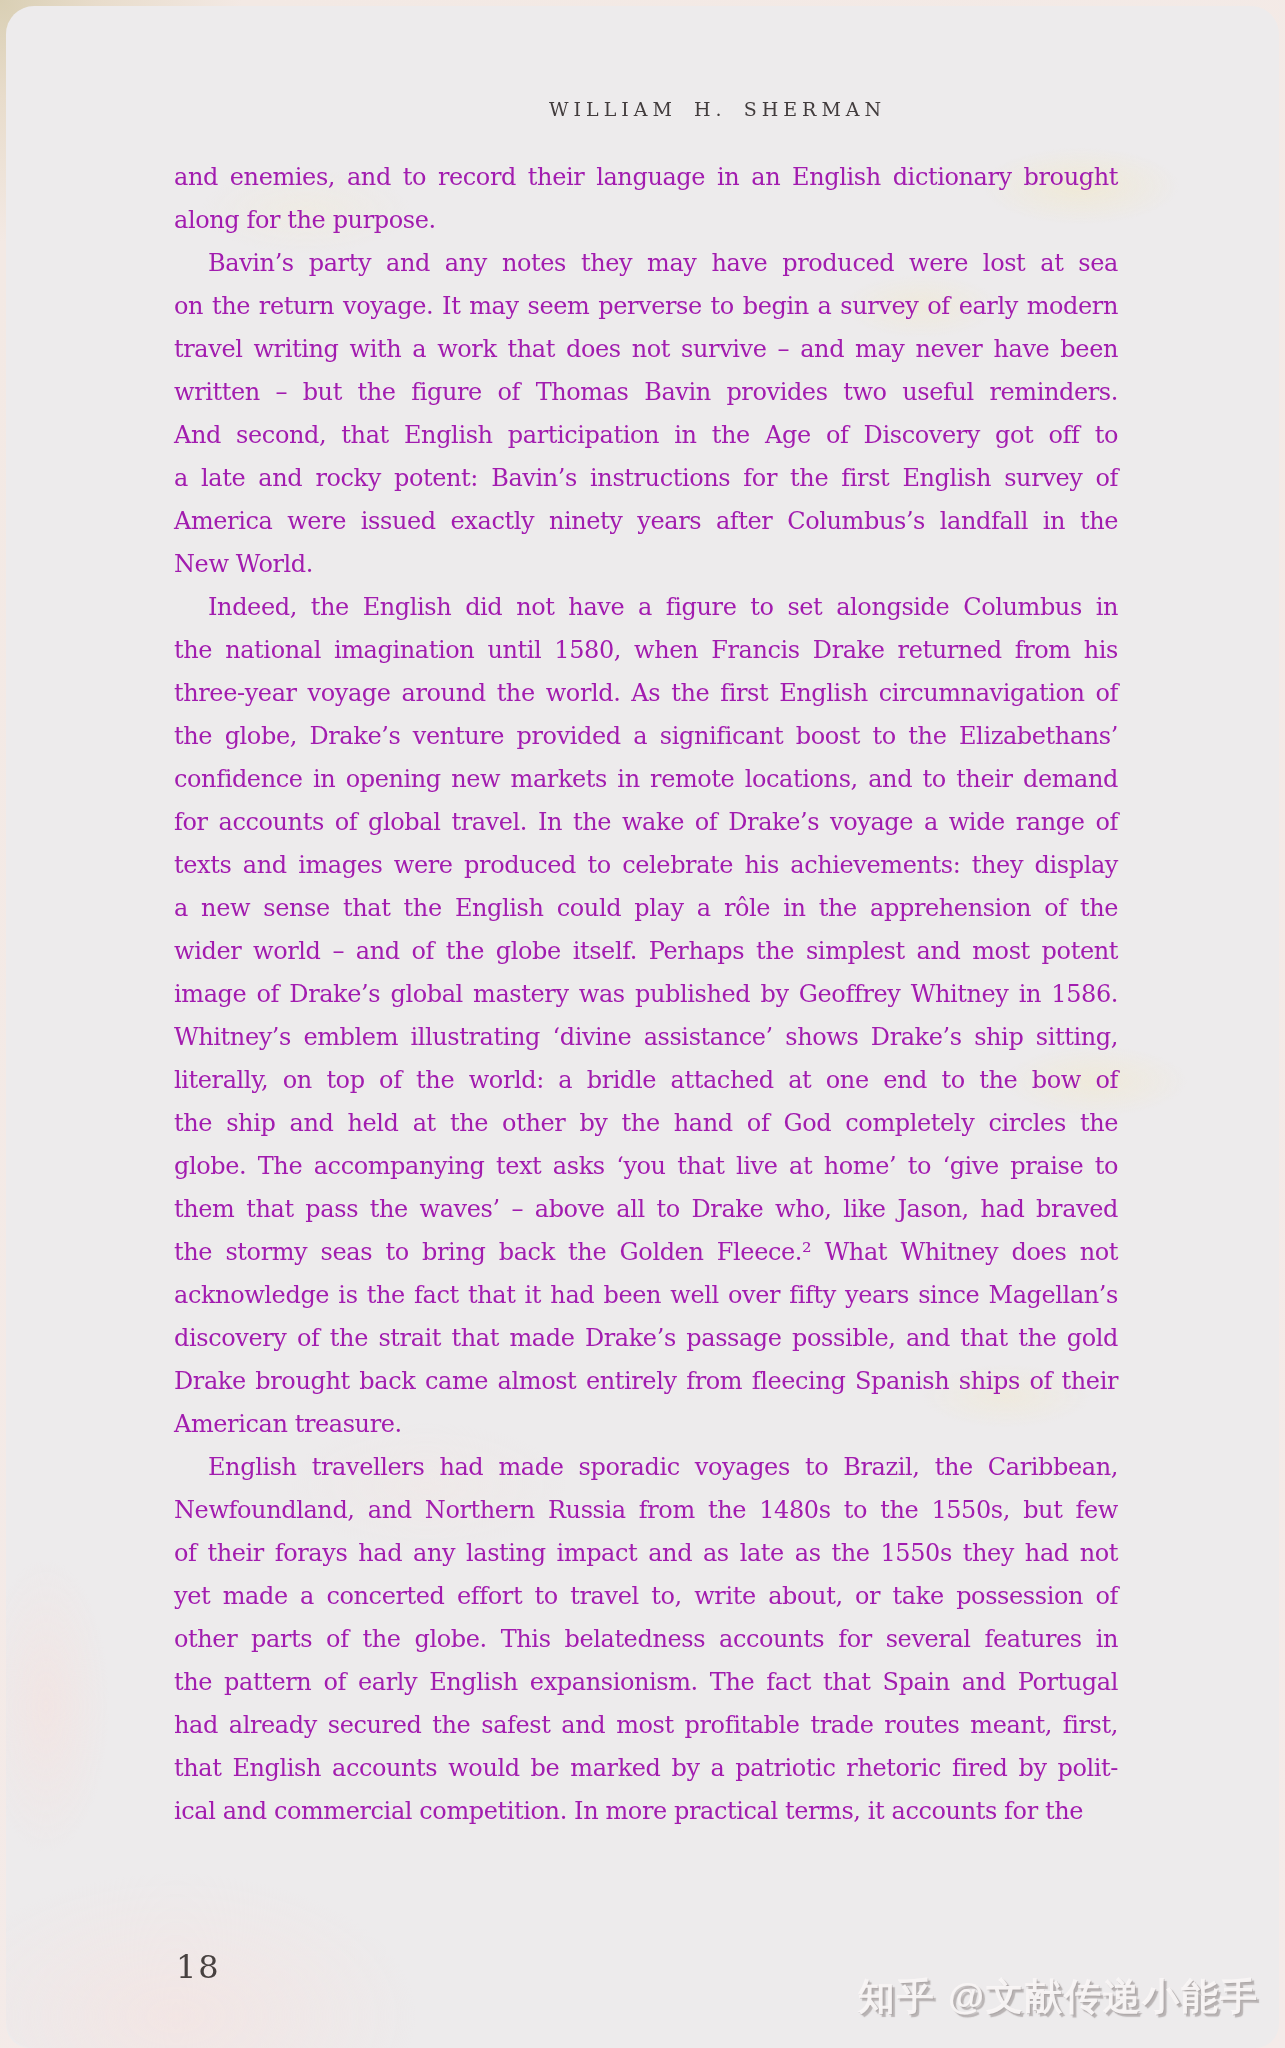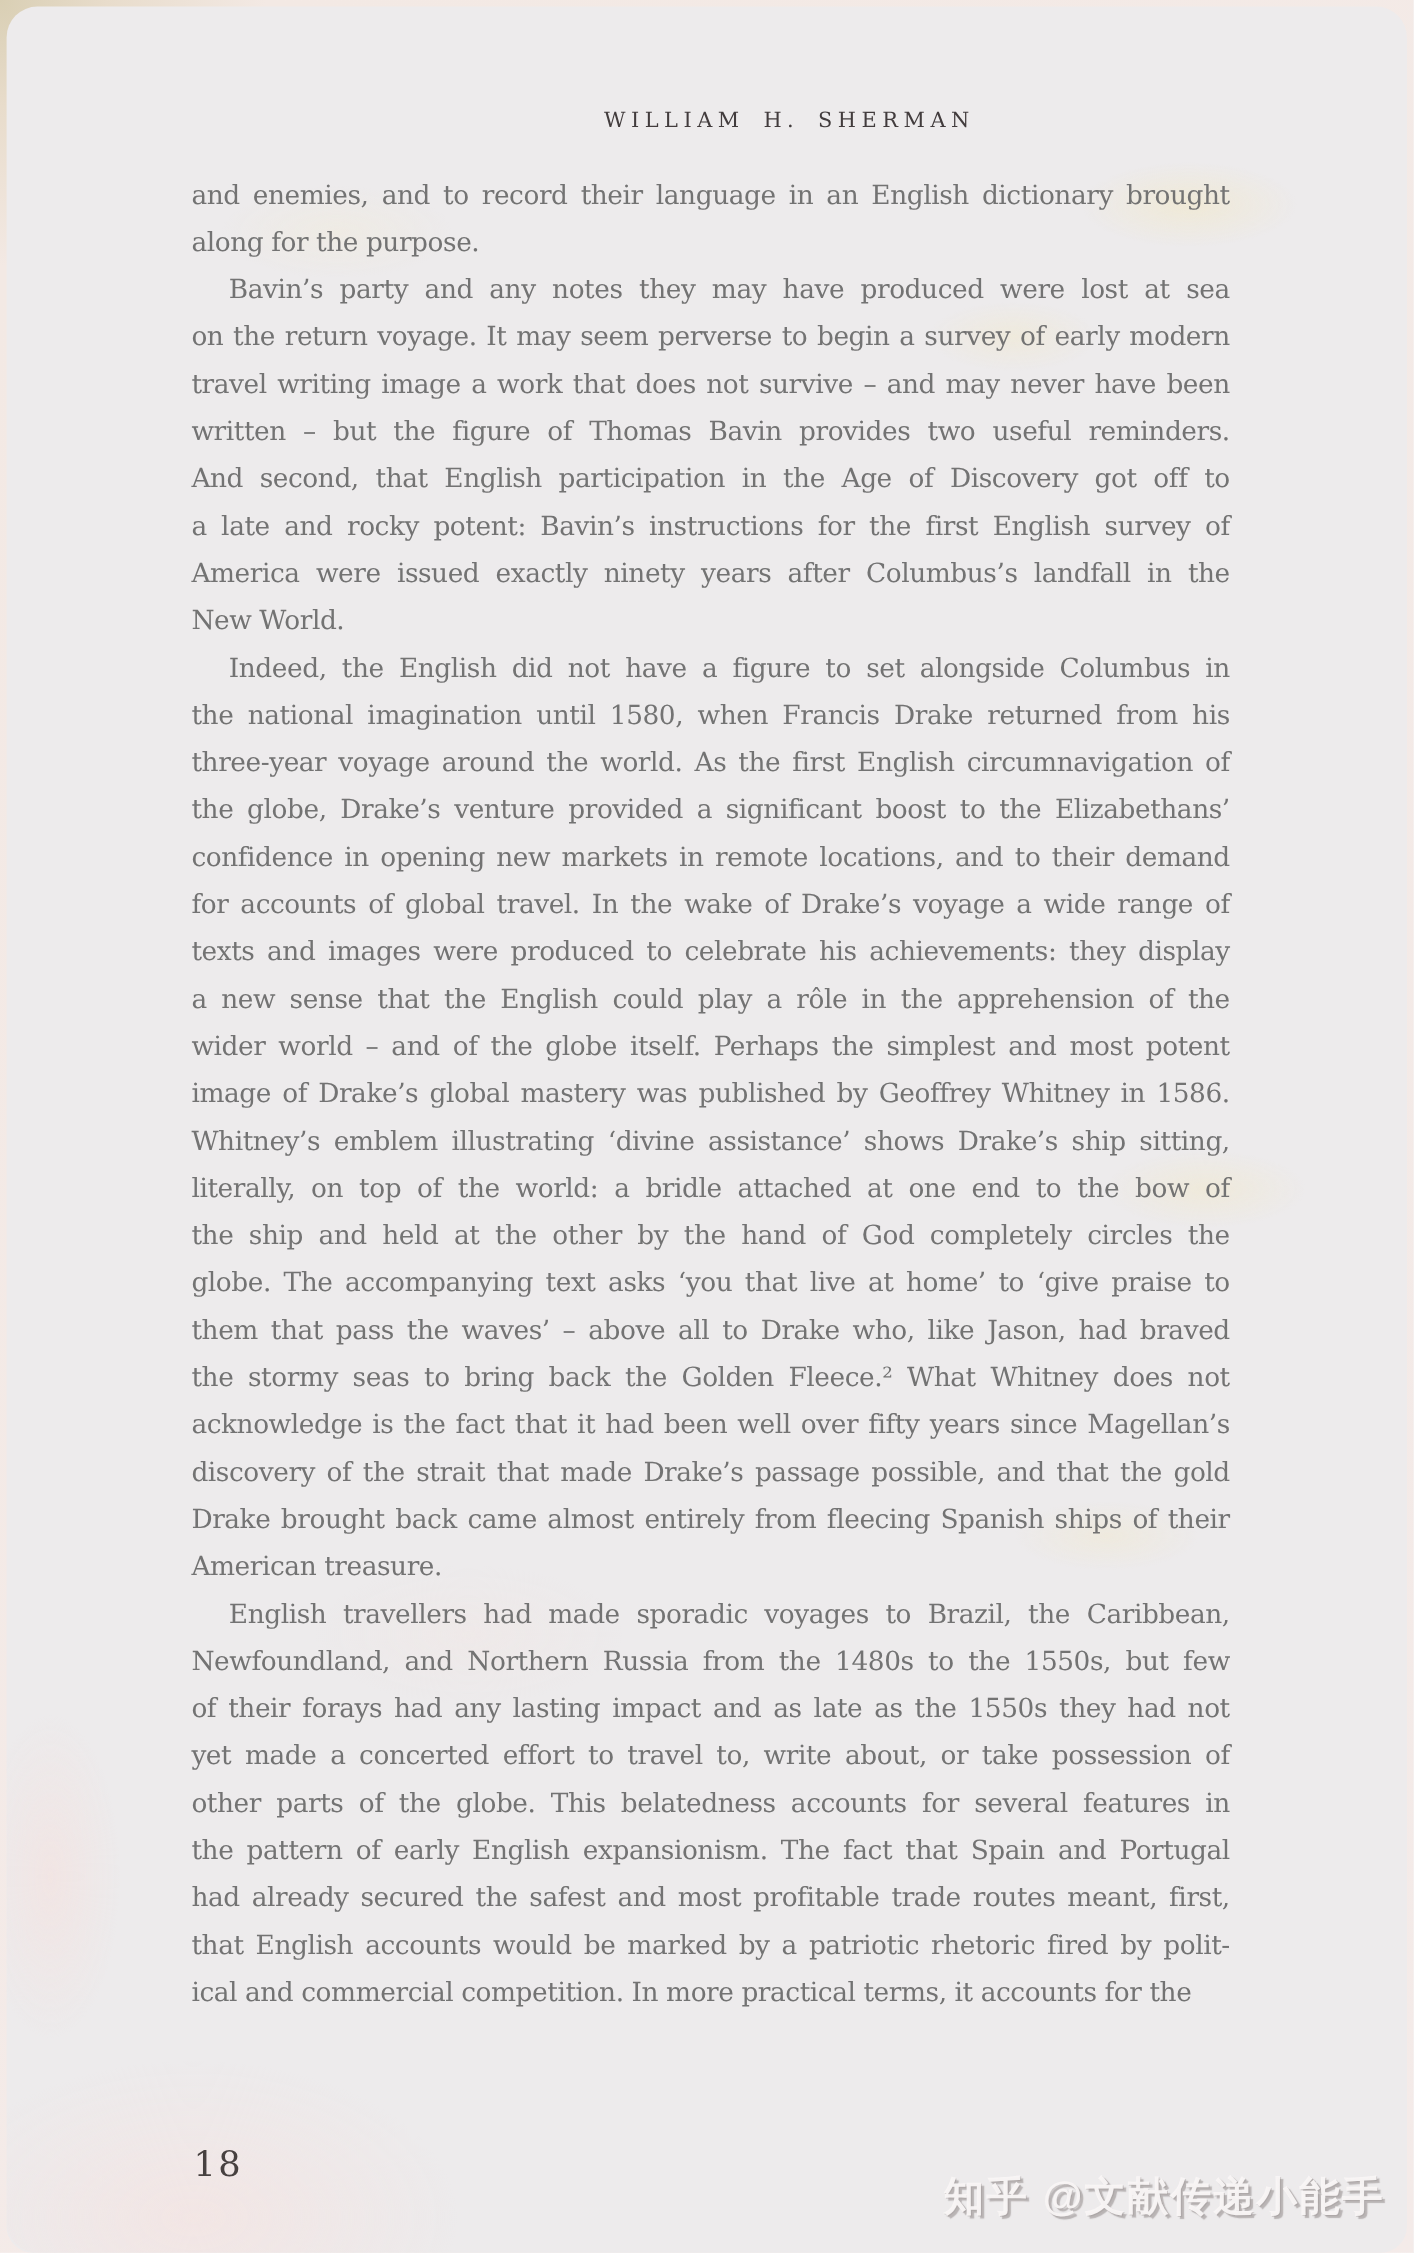--- a/index.html
+++ b/index.html
@@ -39,21 +39,21 @@
     word-spacing: 6px;
     color: #423c3d;
     white-space: nowrap;
   }
   .text-block {
     position: absolute;
     left: 168px; top: 150px;
     width: 944px;
     font-size: 24px;
     letter-spacing: -0.4px;
-    color: #737373;
+    color: #a21caf;
   }
   .line {
     height: 43px;
     line-height: 43px;
     text-align: justify;
     text-align-last: justify;
     white-space: nowrap;
   }
   .line.para-end { text-align-last: left; }
   .line.indent { text-indent: 34px; }
@@ -82,21 +82,21 @@
 <div class="scan-page">
   <div class="scan-artifacts"></div>
 
   <div class="running-head">WILLIAM H. SHERMAN</div>
 
   <div class="text-block">
       <div class="line">and enemies, and to record their language in an English dictionary brought</div>
       <div class="line para-end">along for the purpose.</div>
       <div class="line indent">Bavin’s party and any notes they may have produced were lost at sea</div>
       <div class="line">on the return voyage. It may seem perverse to begin a survey of early modern</div>
-      <div class="line">travel writing image a work that does not survive – and may never have been</div>
+      <div class="line">travel writing with a work that does not survive – and may never have been</div>
       <div class="line">written – but the figure of Thomas Bavin provides two useful reminders.</div>
       <div class="line">And second, that English participation in the Age of Discovery got off to</div>
       <div class="line">a late and rocky potent: Bavin’s instructions for the first English survey of</div>
       <div class="line">America were issued exactly ninety years after Columbus’s landfall in the</div>
       <div class="line para-end">New World.</div>
       <div class="line indent">Indeed, the English did not have a figure to set alongside Columbus in</div>
       <div class="line">the national imagination until 1580, when Francis Drake returned from his</div>
       <div class="line">three-year voyage around the world. As the first English circumnavigation of</div>
       <div class="line">the globe, Drake’s venture provided a significant boost to the Elizabethans’</div>
       <div class="line">confidence in opening new markets in remote locations, and to their demand</div>

